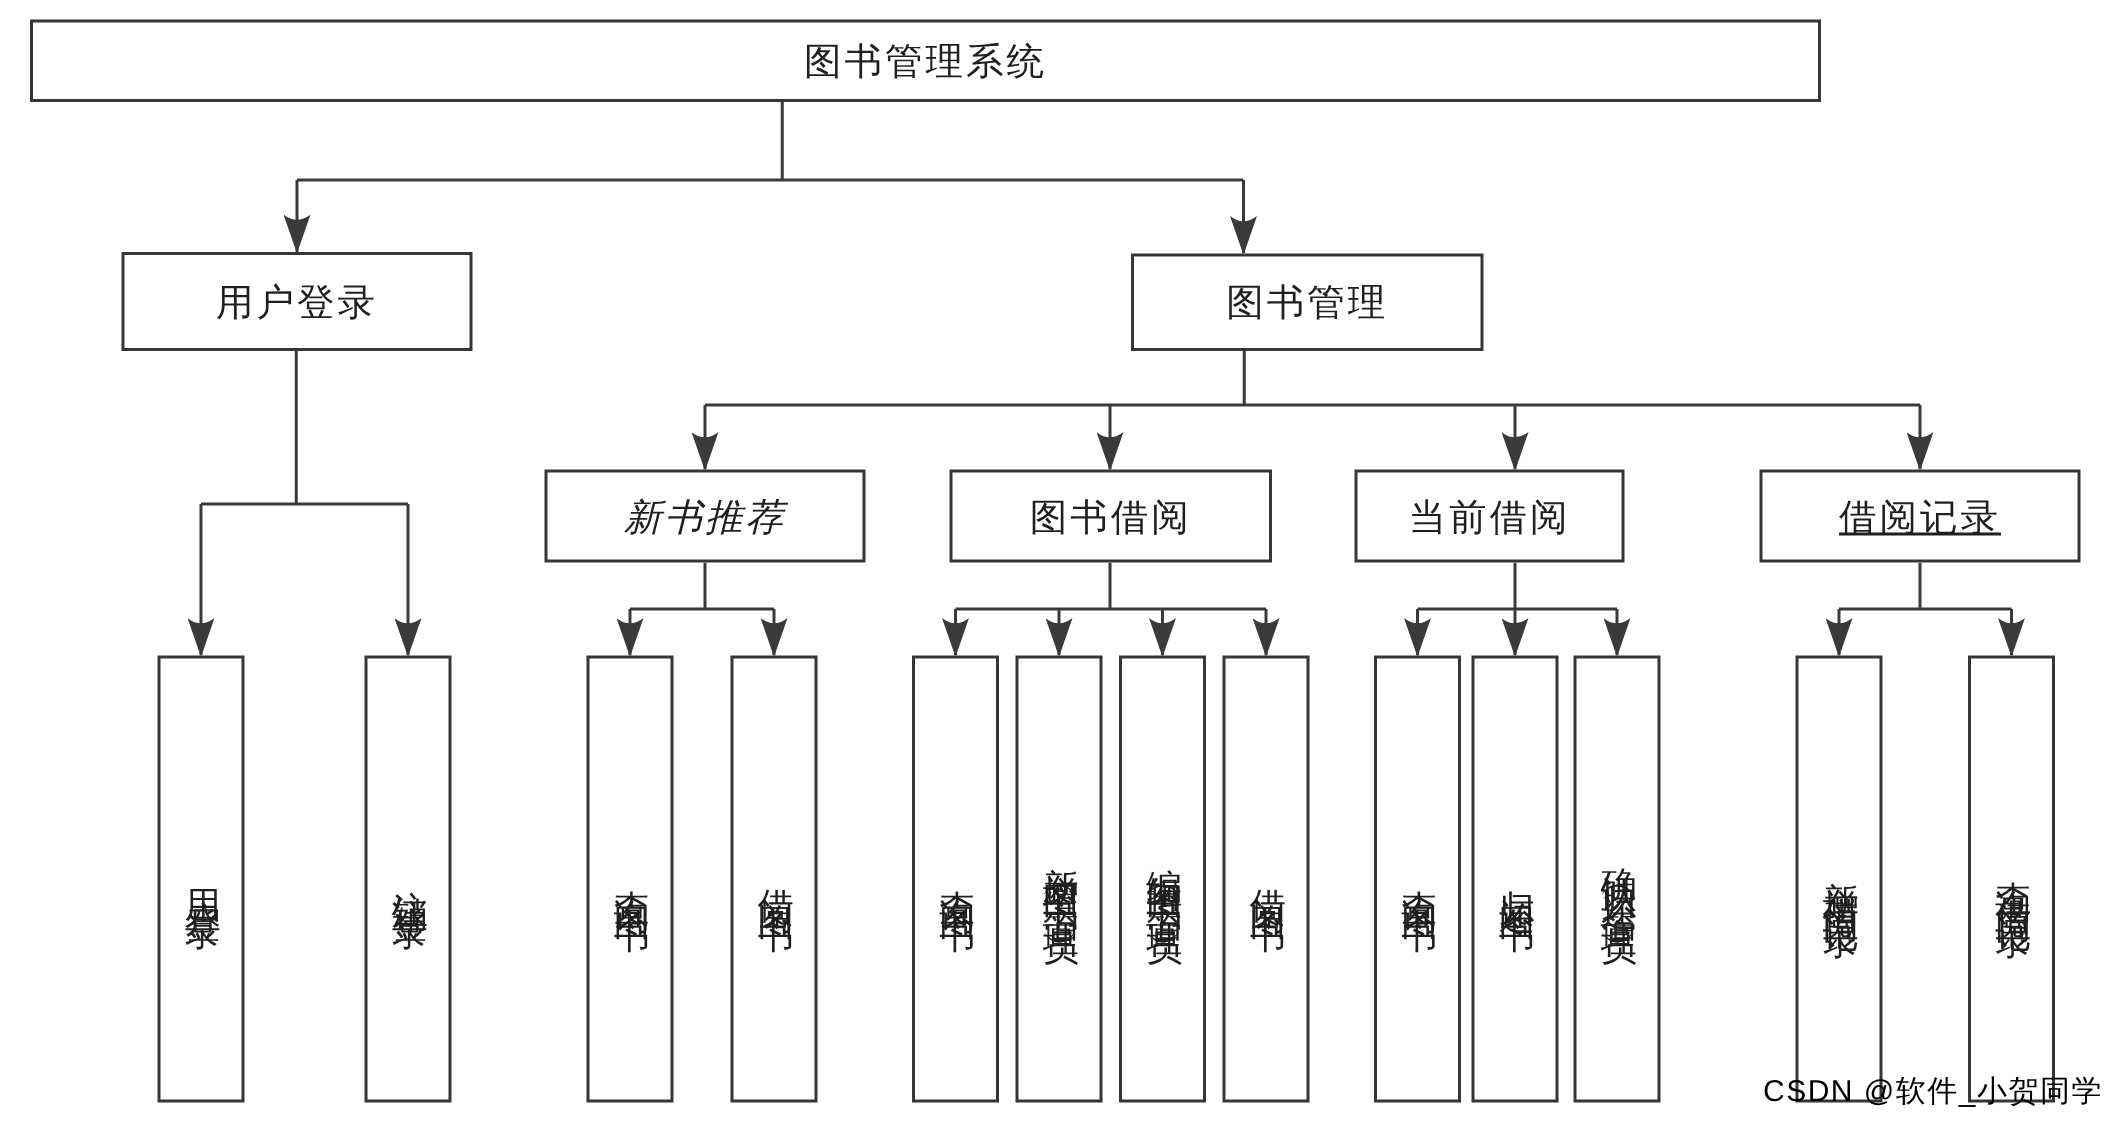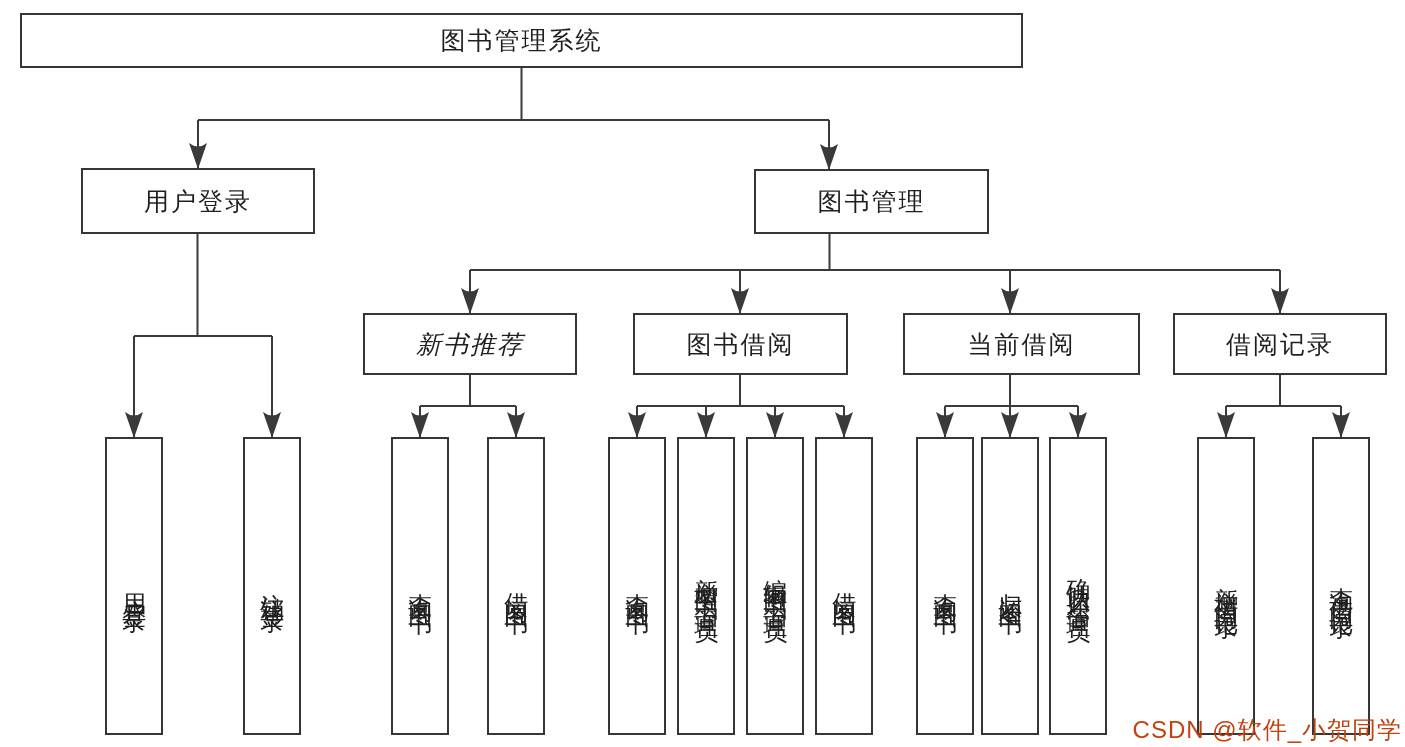--- a/index.html
+++ b/index.html
@@ -36,51 +36,51 @@
     white-space: nowrap;
   }
   .v-box {
     writing-mode: vertical-rl;
     text-orientation: mixed;
     font-size: 24px;
     letter-spacing: 6px;
     line-height: 1.1;
   }
   
-  .root-box      { left: 20px;  top: 13px;  width: 1003px; height: 55px; }
+  .root-box      { left: 20px;  top: 13px;  width: 1194px; height: 55px; }
   
   .n-login       { left: 81px;  top: 168px; width: 234px; height: 66px; }
   .n-mgmt        { left: 712px; top: 169px; width: 235px; height: 65px; margin-left: 42px; }
   
   .n-rec         { left: 363px;  top: 313px; width: 214px; height: 62px; font-style: italic; }
   .n-borrow      { left: 633px;  top: 313px; width: 215px; height: 62px; }
-  .n-current     { left: 903px;  top: 313px; width: 237px; height: 62px; }
-  .n-records     { left: 1173px; top: 313px; width: 214px; height: 62px; }
+  .n-current     { left: 903px;  top: 313px; width: 180px; height: 62px; }
+  .n-records     { left: 1173px; top: 313px; width: 214px; height: 62px; text-decoration: underline; }
   
   .leaf { top: 437px; width: 58px; height: 298px; }
   .lf-1  { left: 105px; }
   .lf-2  { left: 243px; }
   .lf-3  { left: 391px; }
   .lf-4  { left: 487px; }
   .lf-5  { left: 608px; }
   .lf-6  { left: 677px; }
   .lf-7  { left: 746px; }
   .lf-8  { left: 815px; }
   .lf-9  { left: 916px; }
   .lf-10 { left: 981px; }
   .lf-11 { left: 1049px; }
   .lf-12 { left: 1197px; }
   .lf-13 { left: 1312px; }
   .watermark {
     position: absolute;
     right: 3px;
     top: 714px;
-    font-size: 24px;
+    font-size: 20px;
     letter-spacing: 1px;
-    color: #c2410c;
+    color: #000000;
     white-space: nowrap;
   }
 </style>
 </head>
 <body>
 
 <div class="stage">
 
   <svg class="connectors" viewBox="0 0 1405 747" xmlns="http://www.w3.org/2000/svg">
     <defs>

